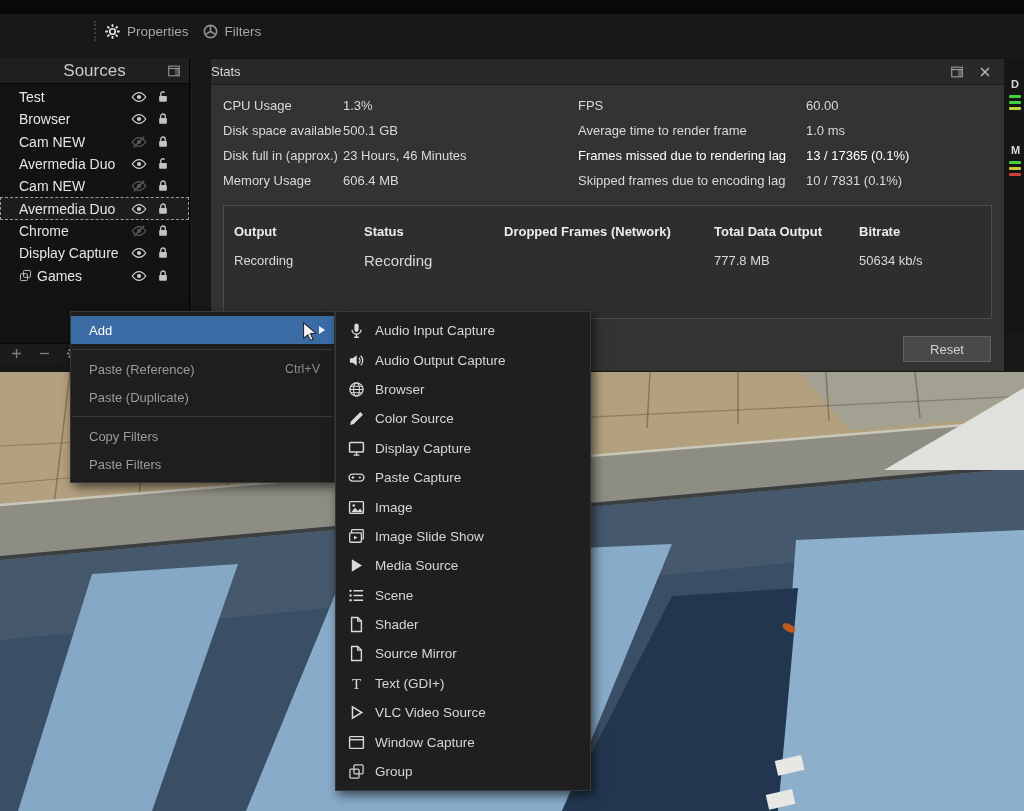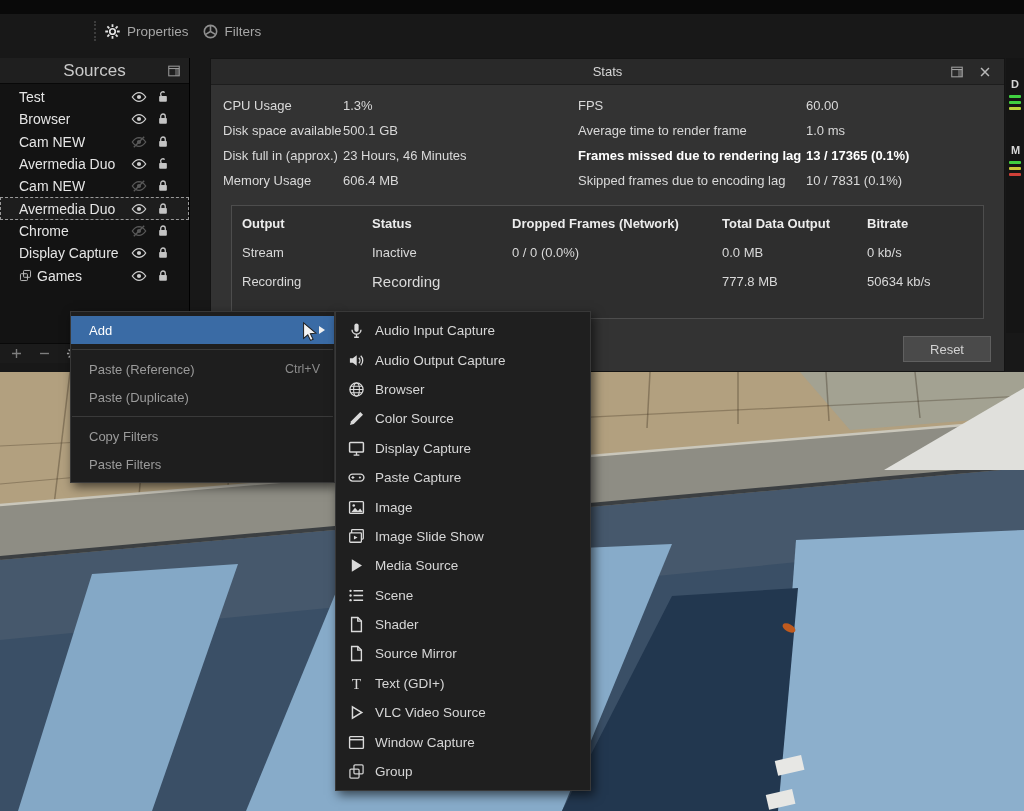--- a/index.html
+++ b/index.html
@@ -43,31 +43,31 @@
   .mixer{position:absolute;left:1006px;top:58px;width:18px;height:275px;background:#151515;z-index:2;padding-top:20px}
   .mx-label{color:#d8d8d8;font-size:11px;font-weight:bold;padding-left:5px}
   .mx-label.second{margin-top:34px}
   .meter{display:flex;flex-direction:column;gap:3px;padding-left:3px;margin-top:5px}
   .mbar{width:12px;height:3px;border-radius:1px}
 
   
   .stats{position:absolute;left:210px;top:58px;width:795px;height:314px;background:#333;
          border:1px solid #141414;z-index:3}
   .stats-title{position:relative;height:26px;background:#292929;display:flex;align-items:center;
-               justify-content:center;color:#d6d6d6;font-size:13px;border-bottom:1px solid #1d1d1d}
+               color:#d6d6d6;font-size:13px;border-bottom:1px solid #1d1d1d}
   .st-ico{position:absolute;width:14px;height:14px;top:6px;opacity:.85}
   .st-pop{right:40px}.st-close{right:12px}
   .stats-cols{display:flex;padding:8px 0 0 12px}
   .scol.left{width:355px}
   .scol.right{flex:1}
   .stat-row{display:flex;height:25px;align-items:center;color:#d9d9d9;font-size:13px}
   .scol.left .stat-lbl{width:120px}
   .scol.right .stat-lbl{width:228px}
-  .stat-row.bold{font-weight:bold;color:#fff}
-  .otable{margin:12px 20px 0;border:1px solid #4d4d4d;background:#2e2e2e;height:114px;padding:2px 0}
+  .stat-row.bold{font-weight:normal;color:#fff}
+  .otable{margin:12px 12px 0;border:1px solid #4d4d4d;background:#2e2e2e;height:114px;padding:10px 0}
   .trow{display:grid;grid-template-columns:130px 140px 210px 145px 1fr;padding:0 10px;height:29px;
         align-items:center;color:#d9d9d9;font-size:13px}
   .trow.thead{font-weight:bold;color:#ececec;height:30px}
   .tcell.big{font-size:15px}
   .reset{position:absolute;right:13px;bottom:9px;width:88px;height:26px;background:#4a4a4a;
          border:1px solid #606060;color:#d2d2d2;font-size:13px;font-family:inherit}
 
   
   .cmenu{position:absolute;left:70px;top:311px;width:265px;background:#1e1e1e;border:1px solid #383838;
          box-shadow:3px 4px 10px rgba(0,0,0,.6);padding:4px 0;z-index:6}
@@ -397,27 +397,20 @@
     </div>
     <div class="otable">
         <div class="trow thead">
           <span class="tcell">Output</span>
           <span class="tcell">Status</span>
           <span class="tcell">Dropped Frames (Network)</span>
           <span class="tcell">Total Data Output</span>
           <span class="tcell">Bitrate</span>
         </div>
         <div class="trow">
-          <span class="tcell">Stream</span>
-          <span class="tcell">Inactive</span>
-          <span class="tcell">0 / 0 (0.0%)</span>
-          <span class="tcell">0.0 MB</span>
-          <span class="tcell">0 kb/s</span>
-        </div>
-        <div class="trow">
           <span class="tcell">Recording</span>
           <span class="tcell big">Recording</span>
           <span class="tcell"></span>
           <span class="tcell">777.8 MB</span>
           <span class="tcell">50634 kb/s</span>
         </div>
       </div>
     <button class="reset">Reset</button>
   </div>
 

